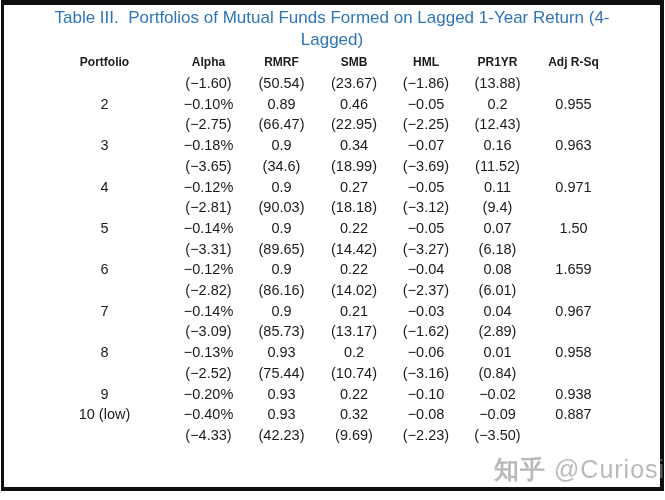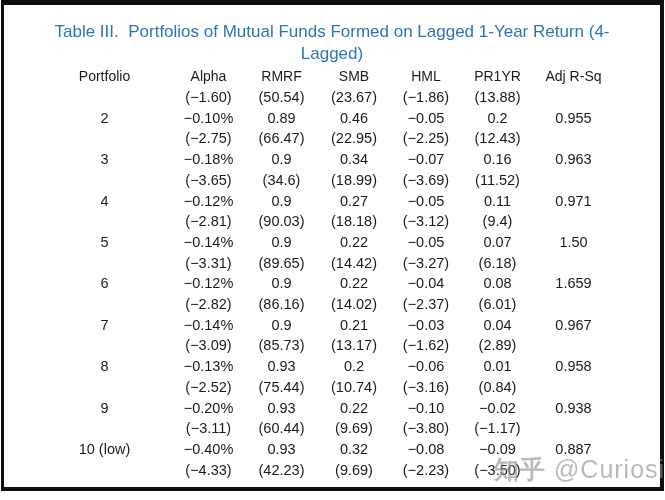--- a/index.html
+++ b/index.html
@@ -24,37 +24,37 @@
     left: 1px;
     top: 0;
     width: 663px;
     height: 491px;
     border-style: solid;
     border-color: var(--frame-border, #0f0f0f);
     border-width: 5px 4px 4px 3px;
     background: #ffffff;
   }
   .table-title {
-    padding-top: 16px;
+    padding-top: 2px;
     text-align: center;
     color: var(--title-blue, #2e75b6);
     font-size: 17px;
     line-height: 21.5px;
   }
   .table-title div { white-space: pre; }
   table.results {
     border-collapse: collapse;
     table-layout: fixed;
     width: 577px;
     margin-left: 33px;
     margin-top: 1px;
   }
   table.results th {
-    font-size: 14px;
-    font-weight: 400;
+    font-size: 12px;
+    font-weight: 700;
     height: 22px;
     line-height: 22px;
     text-align: center;
     padding: 0;
     white-space: nowrap;
   }
   table.results td {
     font-size: 14.5px;
     font-weight: 400;
     height: 20.7px;
@@ -247,29 +247,20 @@
           <tr>
             <td>9</td>
             <td>−0.20%</td>
             <td>0.93</td>
             <td>0.22</td>
             <td>−0.10</td>
             <td>−0.02</td>
             <td>0.938</td>
           </tr>
           <tr>
-            <td></td>
-            <td>(−3.11)</td>
-            <td>(60.44)</td>
-            <td>(9.69)</td>
-            <td>(−3.80)</td>
-            <td>(−1.17)</td>
-            <td></td>
-          </tr>
-          <tr>
             <td>10 (low)</td>
             <td>−0.40%</td>
             <td>0.93</td>
             <td>0.32</td>
             <td>−0.08</td>
             <td>−0.09</td>
             <td>0.887</td>
           </tr>
           <tr>
             <td></td>

